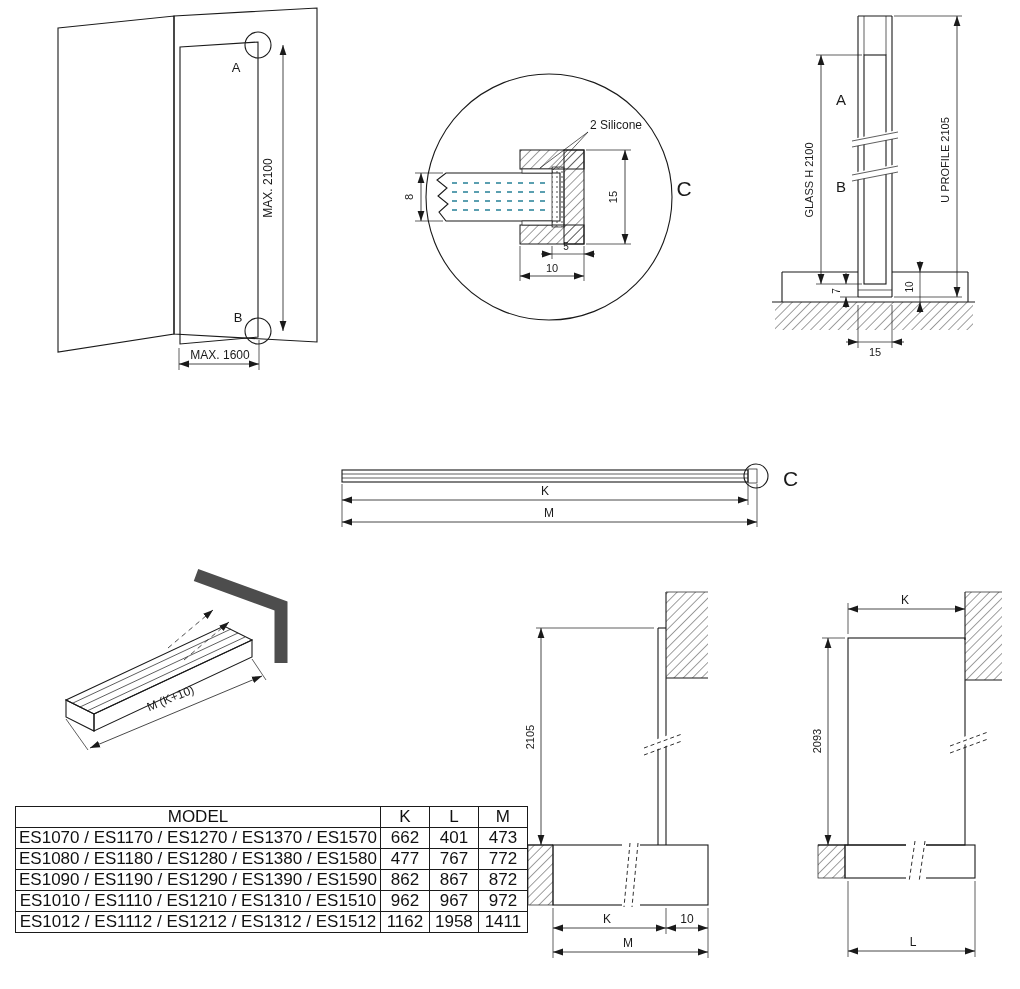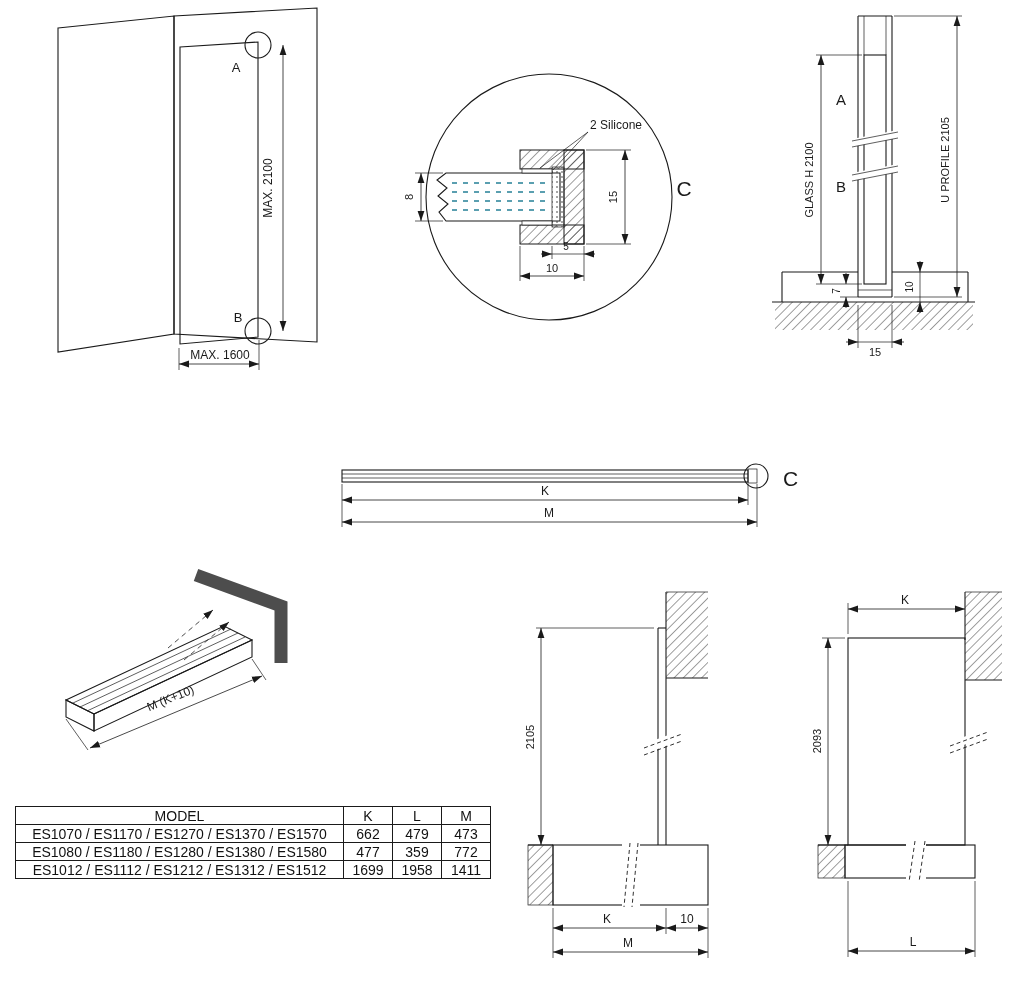--- a/index.html
+++ b/index.html
@@ -12,21 +12,21 @@
   .t13{font-size:13px;}
   .t15{font-size:15px;}
   .t20{font-size:21px;}
   .ln{stroke:#1a1a1a;stroke-width:1.1;fill:none;}
   .thin{stroke:#1a1a1a;stroke-width:0.7;fill:none;}
   .dim{stroke:#1a1a1a;stroke-width:0.8;fill:none;}
   .brk{stroke:#1a1a1a;stroke-width:0.9;stroke-dasharray:4 3;fill:none;}
   .hatchf{fill:url(#hatch);stroke:#1a1a1a;stroke-width:1;}
   .glasstex line{stroke:#5a9fb0;stroke-width:2;stroke-dasharray:5 6;}
   #model-table{position:absolute;left:15px;top:806px;border-collapse:collapse;
-    font-family:"Liberation Sans",sans-serif;font-size:14px;color:#111;table-layout:fixed;}
+    font-family:"Liberation Sans",sans-serif;font-size:17px;color:#111;table-layout:fixed;}
   #model-table th,#model-table td{border:1px solid #1a1a1a;height:17px;padding:0 3px;
     text-align:center;font-weight:normal;white-space:nowrap;overflow:hidden;}
   .cm{width:328px;}.cn{width:49px;}
 </style>
 </head>
 <body>
 
 <div class="canvas">
 <svg width="1020" height="989" viewBox="0 0 1020 989">
   <defs>
@@ -296,30 +296,42 @@
       <th>MODEL</th>
       <th>K</th>
       <th>L</th>
       <th>M</th>
     </tr>
   </thead>
   <tbody>
     <tr>
       <td>ES1070 / ES1170 / ES1270 / ES1370 / ES1570</td>
       <td>662</td>
-      <td>479</td>
+      <td>401</td>
       <td>473</td>
     </tr>
     <tr>
       <td>ES1080 / ES1180 / ES1280 / ES1380 / ES1580</td>
       <td>477</td>
-      <td>359</td>
+      <td>767</td>
       <td>772</td>
     </tr>
     <tr>
+      <td>ES1090 / ES1190 / ES1290 / ES1390 / ES1590</td>
+      <td>862</td>
+      <td>867</td>
+      <td>872</td>
+    </tr>
+    <tr>
+      <td>ES1010 / ES1110 / ES1210 / ES1310 / ES1510</td>
+      <td>962</td>
+      <td>967</td>
+      <td>972</td>
+    </tr>
+    <tr>
       <td>ES1012 / ES1112 / ES1212 / ES1312 / ES1512</td>
-      <td>1699</td>
+      <td>1162</td>
       <td>1958</td>
       <td>1411</td>
     </tr>
   </tbody>
 </table>
 </div>
 
 </body></html>

